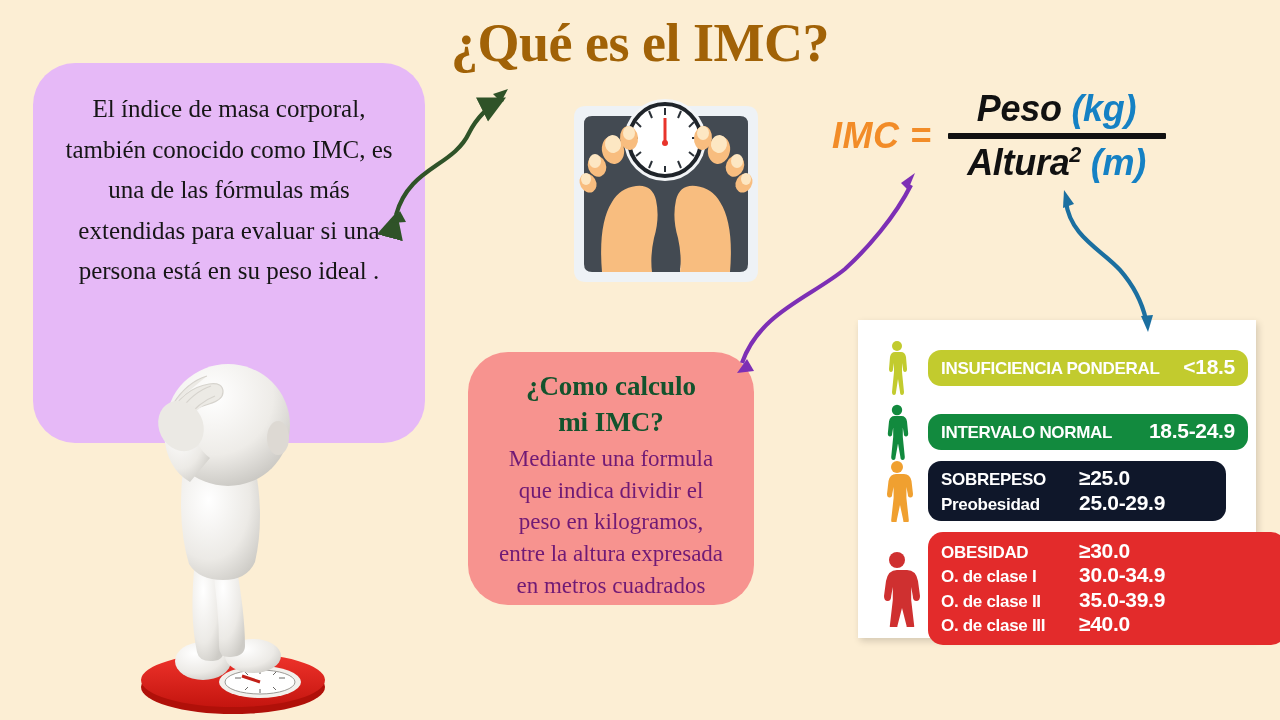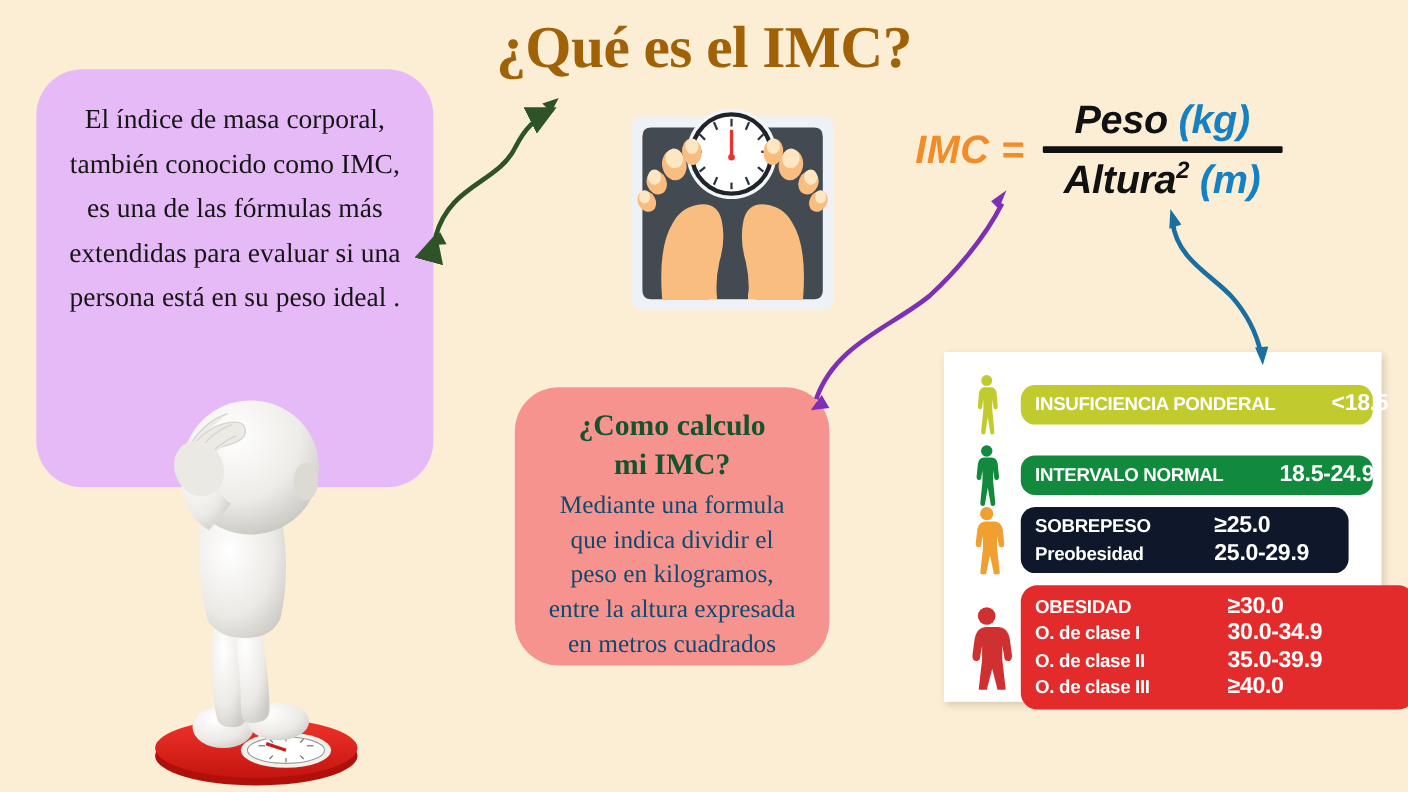--- a/index.html
+++ b/index.html
@@ -34,21 +34,21 @@
     color: #a16207;
     letter-spacing: -0.5px;
     white-space: nowrap;
   }
 
   
   #purple-box {
     position: absolute;
     left: 33px;
     top: 63px;
-    width: 361px;
+    width: 392px;
     height: 380px;
     background: #e6b9f7;
     border-radius: 42px;
     box-sizing: border-box;
     padding: 26px 22px 0 22px;
   }
   #purple-box .txt {
     font-family: "Liberation Serif", serif;
     font-size: 25px;
     line-height: 1.62;
@@ -73,21 +73,21 @@
     font-family: "Liberation Serif", serif;
     font-size: 27px;
     font-weight: 700;
     line-height: 1.35;
     color: #14532d;
   }
   #pink-box .body {
     font-family: "Liberation Serif", serif;
     font-size: 23px;
     line-height: 1.38;
-    color: #0c4a6e;
+    color: #701a75;
     margin-top: 2px;
   }
 
   
   #formula {
     position: absolute;
     left: 832px;
     top: 88px;
     display: flex;
     align-items: center;
@@ -159,21 +159,20 @@
     box-sizing: border-box;
     padding: 5px 13px 6px 13px;
     color: #fff;
     font-family: "Liberation Sans", sans-serif;
   }
   .pill .line {
     display: flex;
     align-items: baseline;
     white-space: nowrap;
     line-height: 1.16;
-    gap: 37px;
   }
   .pill .lbl {
     font-size: 17px;
     font-weight: 700;
     letter-spacing: -0.3px;
   }
   .pill .lbl.sub { font-weight: 700; }
   .pill .val {
     font-size: 21px;
     font-weight: 700;

